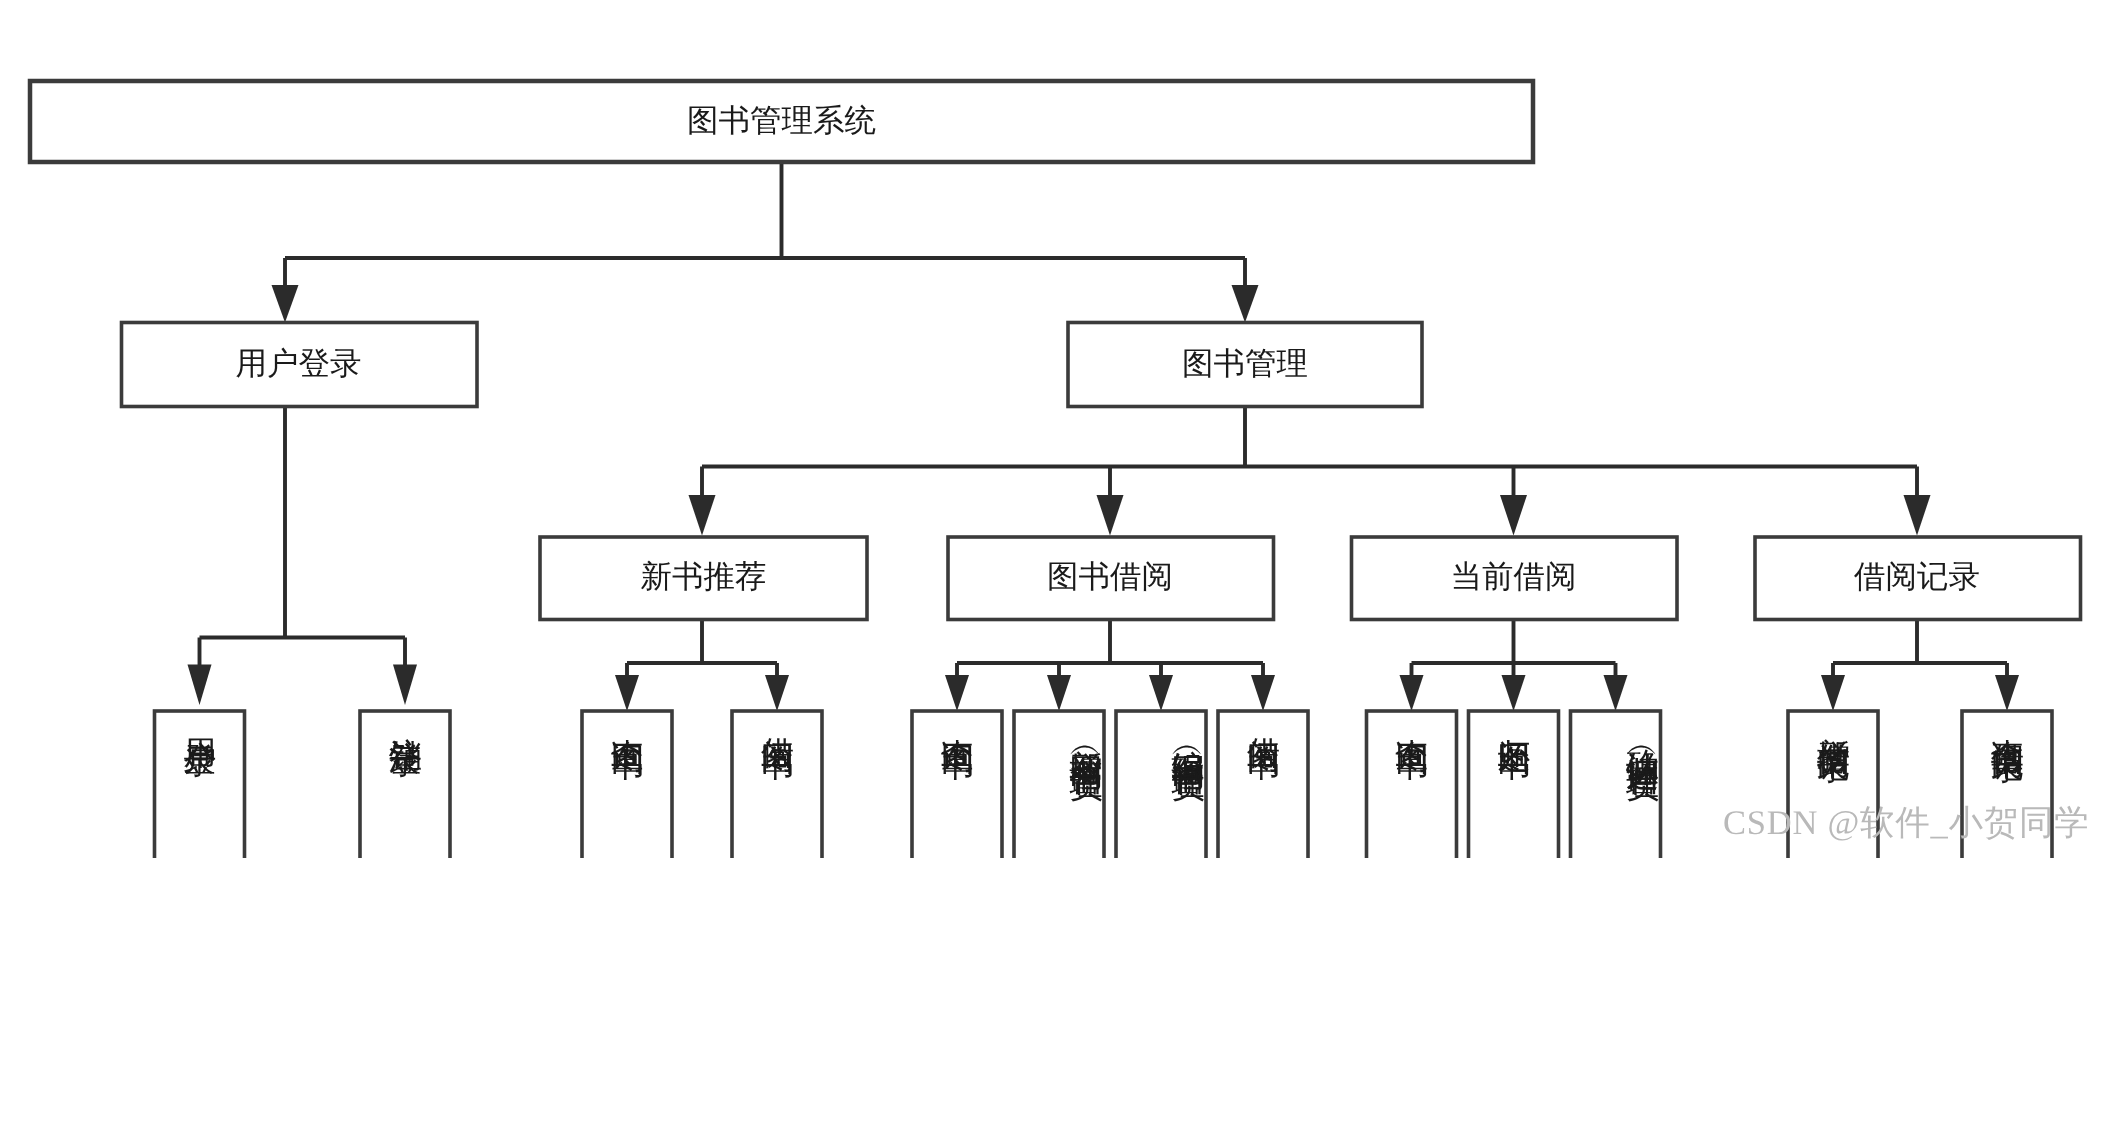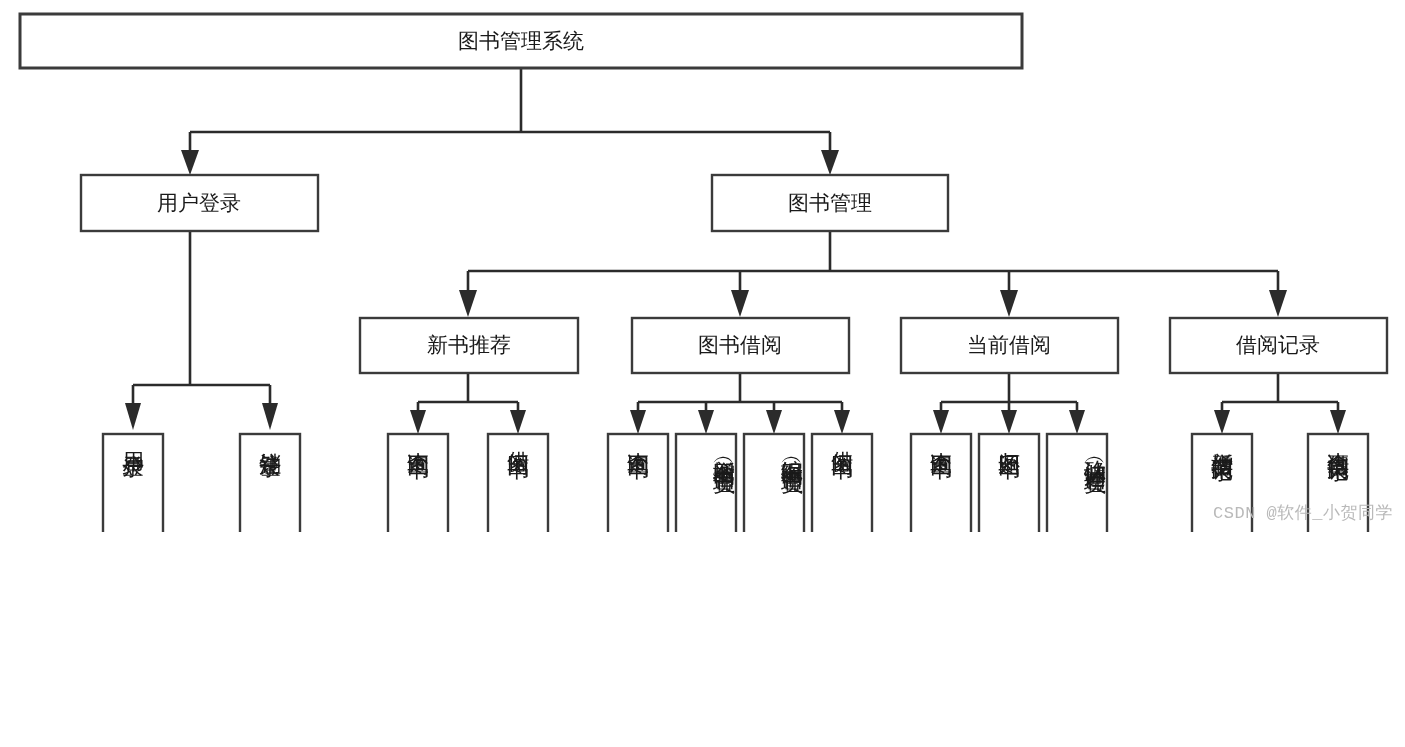--- a/index.html
+++ b/index.html
@@ -10,20 +10,21 @@
   }
   body {
     font-family: "Liberation Sans", "DejaVu Sans", sans-serif;
   }
   #diagram-root {
     position: relative;
     width: 1405px;
     height: 532px;
     background: #ffffff;
     overflow: hidden;
+    margin-top: 40px;
   }
   svg.diagram-canvas {
     position: absolute;
     left: 0;
     top: 0;
     width: 1405px;
     height: 747px;
     display: block;
   }
   .node-rect {
@@ -65,22 +66,22 @@
     align-items: center;
     justify-content: flex-start;
     text-align: left;
     pointer-events: none;
     user-select: none;
   }
   .watermark {
     position: absolute;
     right: 12px;
     bottom: 8px;
-    font-family: Liberation Mono, monospace;
-    font-size: 17px;
+    font-family: Liberation Serif, serif;
+    font-size: 23px;
     color: #b9b9b9;
     letter-spacing: 0.5px;
     white-space: nowrap;
     pointer-events: none;
   }
 </style>
 </head>
 <body>
 
 <div id="diagram-root">

